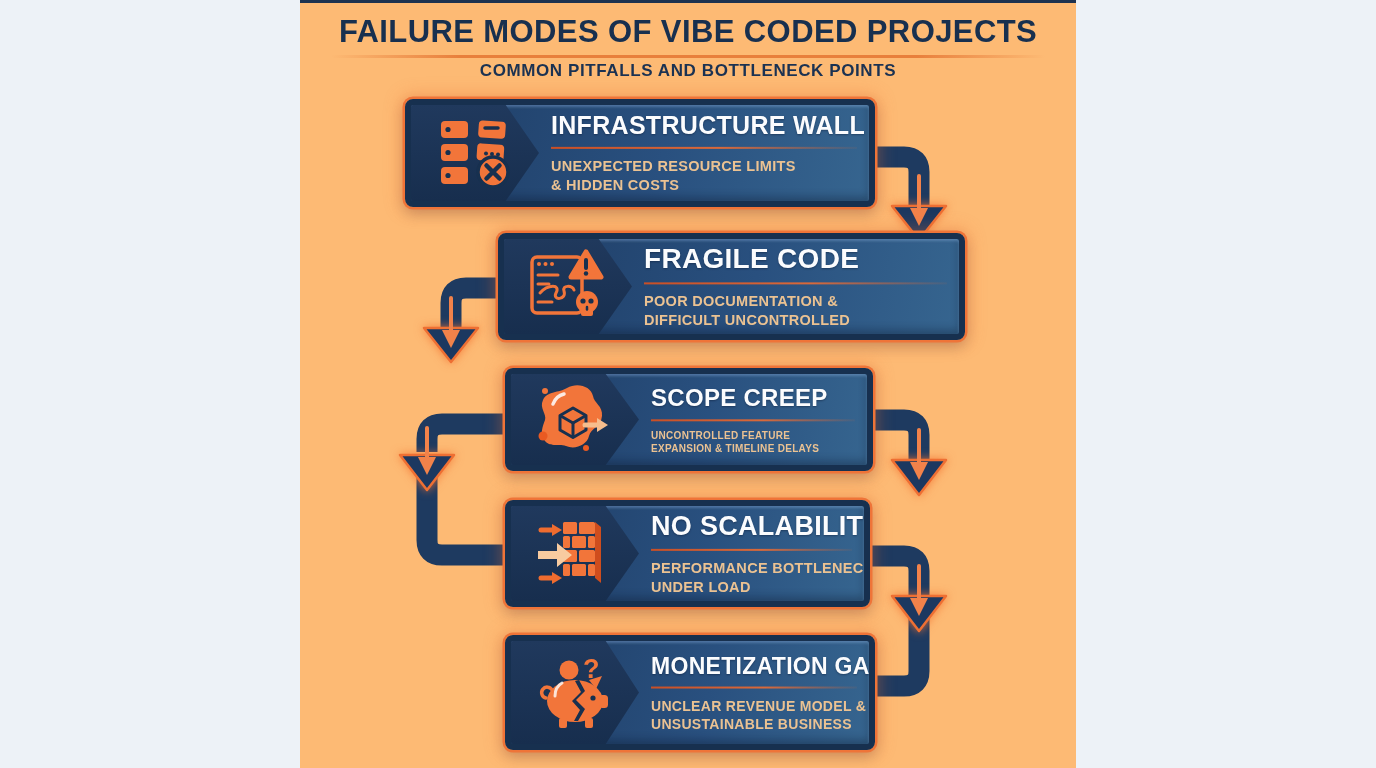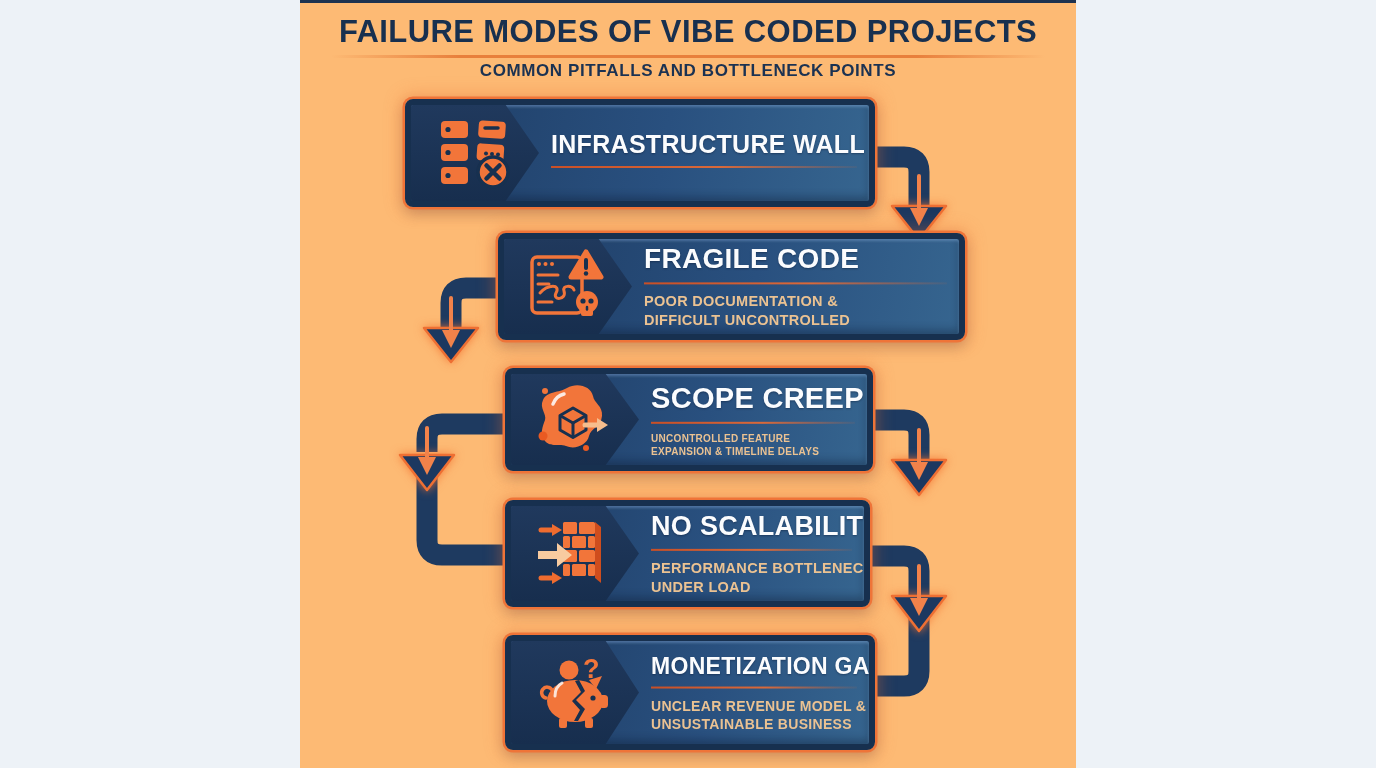--- a/index.html
+++ b/index.html
@@ -37,21 +37,21 @@
     display:flex; align-items:center; justify-content:center; }
   .text-zone { position:absolute; left:140px; right:12px; top:50%; transform:translateY(-50%); }
   .fbox-title { color:#fbfcfe; font-weight:bold; letter-spacing:.3px; white-space:nowrap;
     text-shadow:0 1px 2px rgba(0,10,30,.35); }
   .fbox-divider { height:2px; margin:7px 0 8px;
     background:linear-gradient(to right,#c94f26 0%, #d9693a 55%, rgba(217,105,58,.08) 100%); }
   .fbox-sub { color:#ebc292; font-weight:bold; font-size:14.5px; line-height:1.32;
     letter-spacing:.3px; white-space:nowrap; }
   .fbox-1 .fbox-title{font-size:25px}
   .fbox-2 .fbox-title{font-size:28px}
-  .fbox-3 .fbox-title{font-size:29px}
+  .fbox-3 .fbox-title{font-size:24px}
   .fbox-4 .fbox-title{font-size:27px}
   .fbox-5 .fbox-title{font-size:23px}
   .fbox-3 .fbox-sub{font-size:10px}
   .fbox-5 .fbox-sub{font-size:14px}
 </style>
 </head>
 <body>
 
 <div class="page">
 
@@ -110,20 +110,24 @@
               <circle cx="65" cy="43.5" r="2"></circle>
           </g>
           <path d="M52 17 H65" stroke="#17304f" stroke-width="3.5" stroke-linecap="round"></path>
           <circle cx="60" cy="61" r="15" fill="#f2753a" stroke="#17304f" stroke-width="3.5"></circle>
           <path d="M53.5 54.5 L66.5 67.5 M66.5 54.5 L53.5 67.5" stroke="#17304f" stroke-width="4.5" stroke-linecap="round"></path>
         </svg>
       </div>
       <div class="text-zone">
         <div class="fbox-title">INFRASTRUCTURE WALL</div>
         <div class="fbox-divider"></div>
+        <div class="fbox-sub">
+          <span>UNEXPECTED RESOURCE LIMITS</span><br>
+          <span>&amp; HIDDEN COSTS</span>
+        </div>
       </div>
     </div>
 
     <div class="fbox fbox-2">
       <div class="icon-zone">
         <svg width="84" height="84" viewBox="0 0 84 84">
           <rect x="6" y="12" width="50" height="56" rx="5" fill="none" stroke="#f2753a" stroke-width="3.5"></rect>
           <circle cx="13" cy="19" r="2" fill="#f2753a"></circle>
             <circle cx="19.5" cy="19" r="2" fill="#f2753a"></circle>
             <circle cx="26" cy="19" r="2" fill="#f2753a"></circle>

